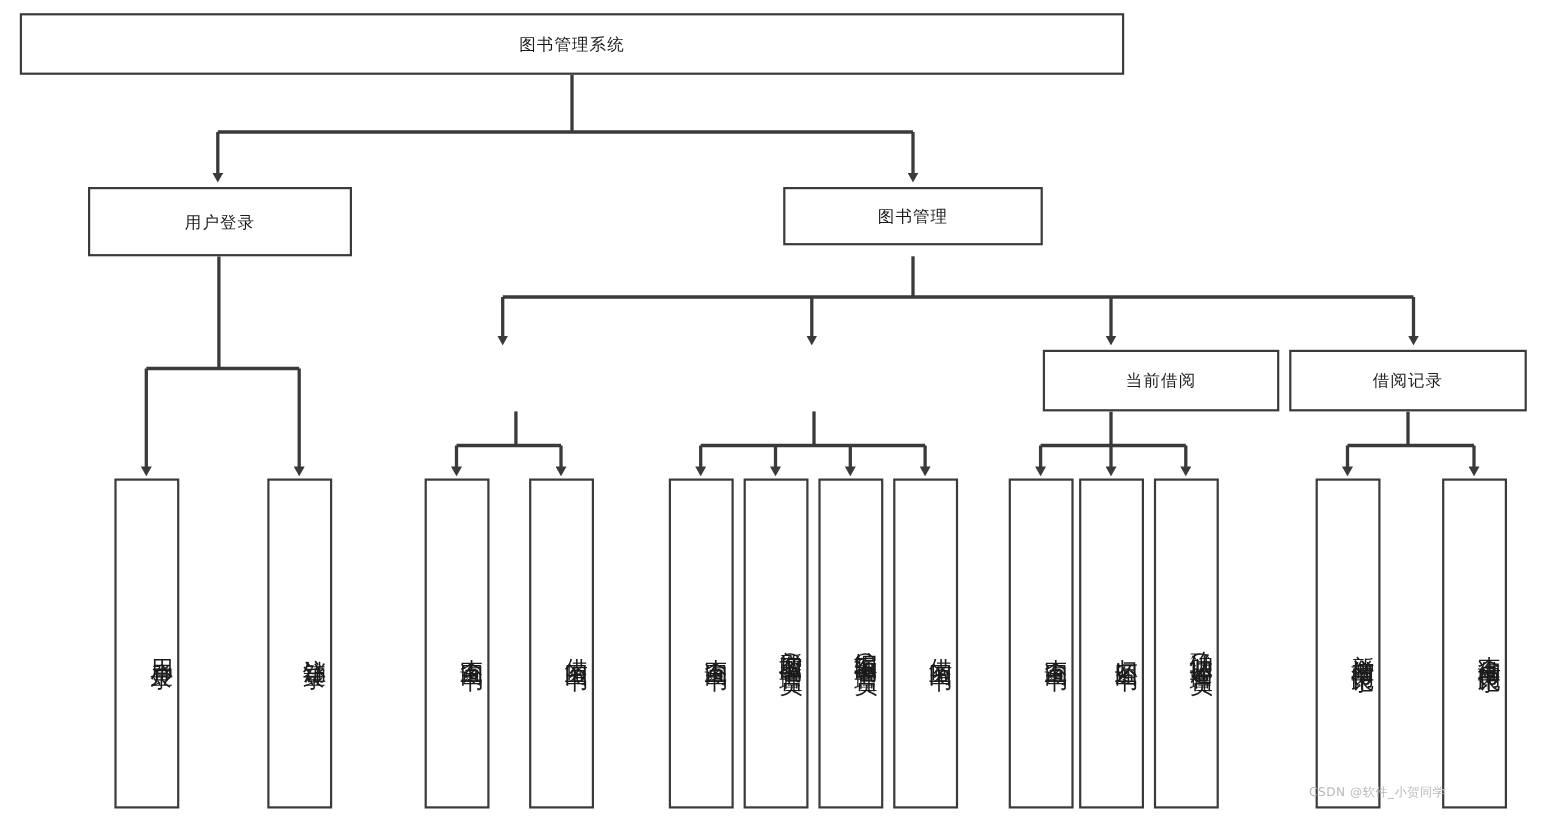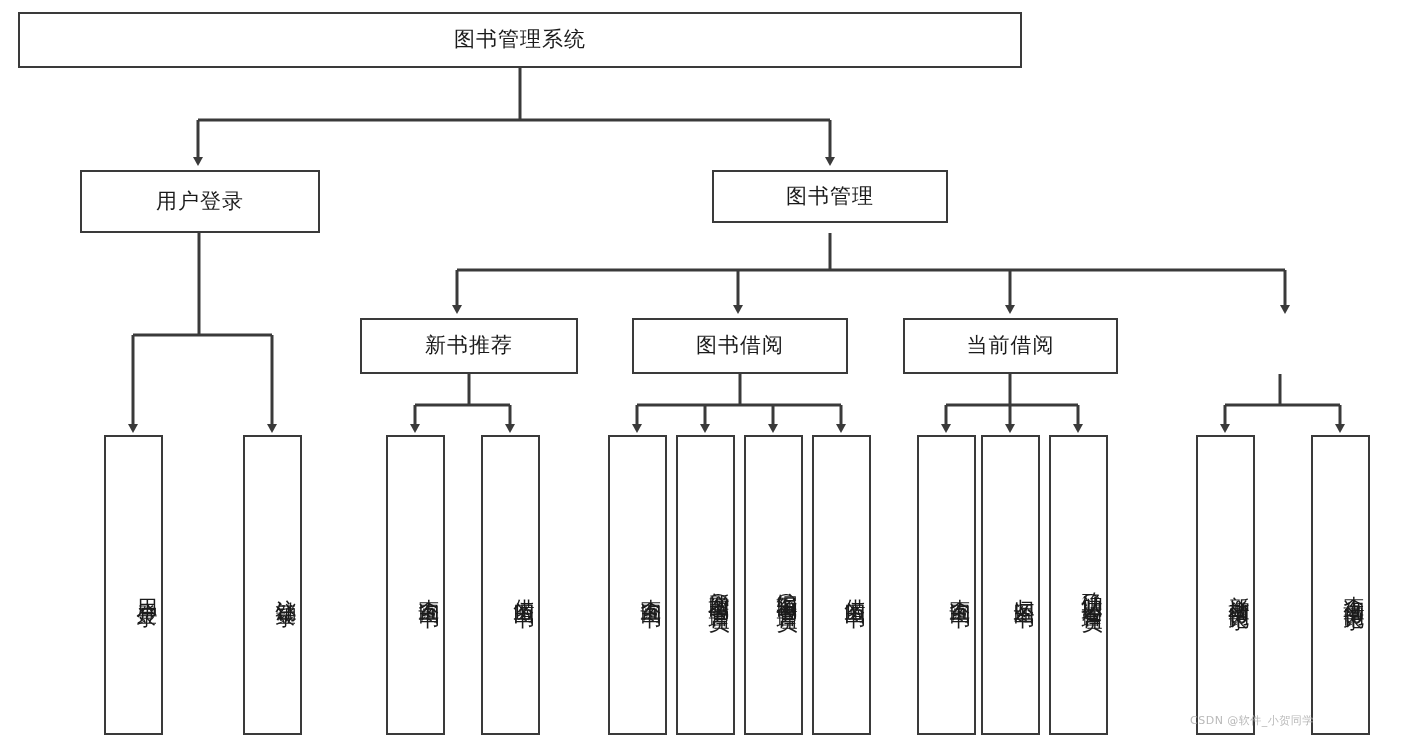--- a/index.html
+++ b/index.html
@@ -29,21 +29,21 @@
     box-sizing: border-box;
     background: #ffffff;
     border: 2px solid #3a3a3a;
     display: flex;
     align-items: center;
     justify-content: center;
     color: #1b1b1b;
     text-align: center;
   }
   .node.horiz {
-    font-size: 21px;
+    font-size: 15px;
     letter-spacing: 1px;
     line-height: 1.2;
   }
   .node.vert {
     writing-mode: vertical-rl;
     text-orientation: upright;
     font-size: 21px;
     letter-spacing: 3px;
     padding: 14px 0 8px 0;
     align-items: flex-start;
@@ -122,28 +122,25 @@
     <span>图书管理系统</span>
   </div>
 
   <div class="node horiz" style="left:80px; top:170px; width:240px; height:63px;">
     <span>用户登录</span>
   </div>
   <div class="node horiz" style="left:712px; top:170px; width:236px; height:53px;">
     <span>图书管理</span>
   </div>
 
-  <div class="node horiz" style="left:360px; top:318px; width:218px; height:56px;">
-    <span>新书推荐</span>
+  <div class="node horiz" style="left:948px; top:318px; width:215px; height:56px;">
+    <span>当前借阅</span>
   </div>
-  <div class="node horiz" style="left:632px; top:318px; width:216px; height:56px;">
-    <span>图书借阅</span>
-  </div>
-  <div class="node horiz" style="left:903px; top:318px; width:215px; height:56px;">
-    <span>当前借阅</span>
+  <div class="node horiz" style="left:1172px; top:318px; width:216px; height:56px;">
+    <span>借阅记录</span>
   </div>
 
   <div class="node vert" style="left:104px; top:435px; width:59px; height:300px;">
     <span class="vtext">用户登录</span>
   </div>
   <div class="node vert" style="left:243px; top:435px; width:59px; height:300px;">
     <span class="vtext">注销登录</span>
   </div>
 
   <div class="node vert" style="left:386px; top:435px; width:59px; height:300px;">

